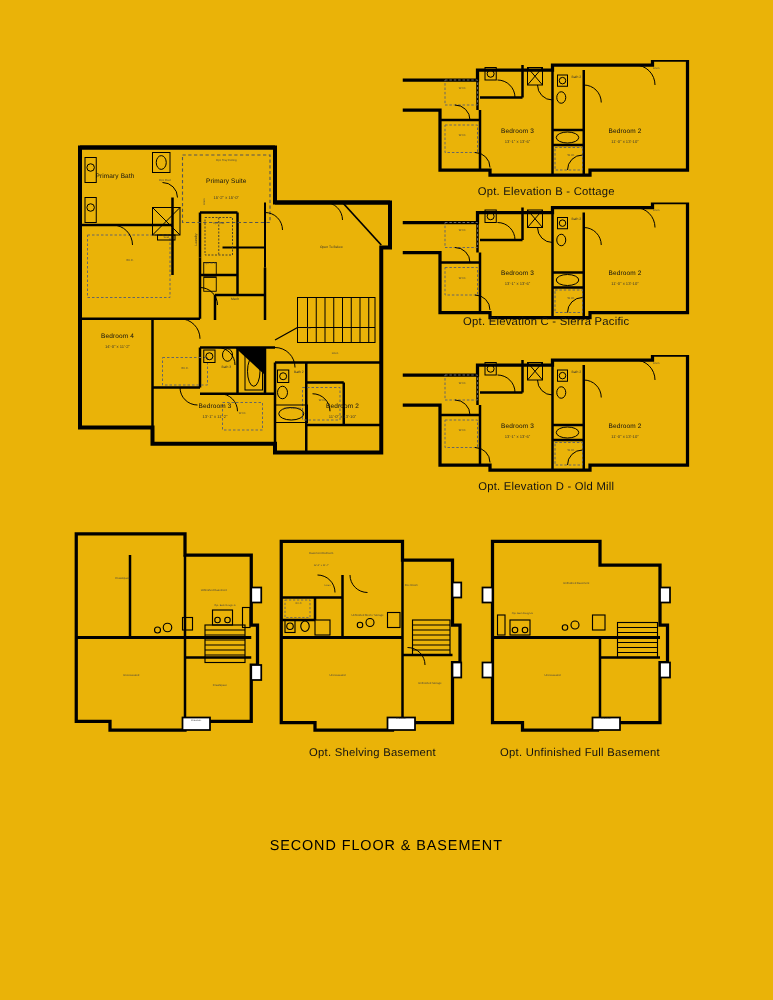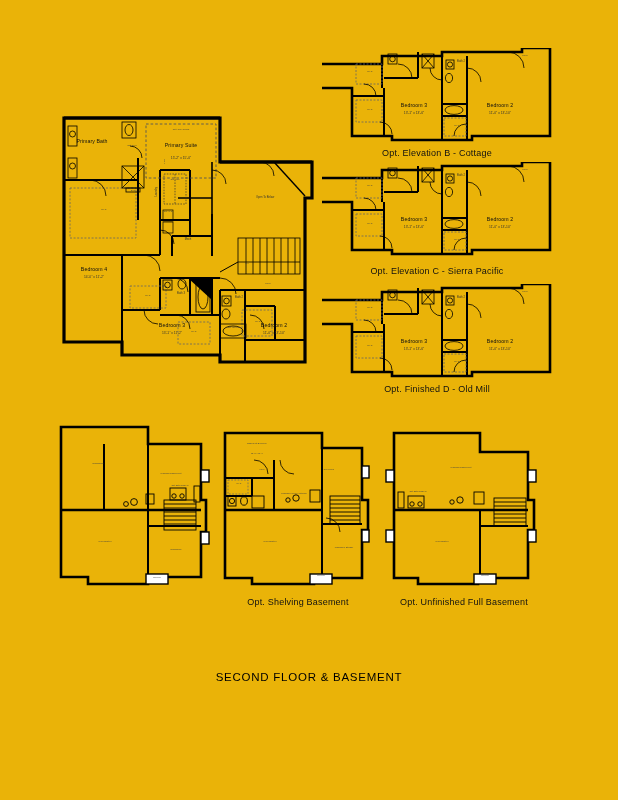--- a/index.html
+++ b/index.html
@@ -325,21 +325,21 @@
     <div class="lbl lbl-dim" style="left:66px; top:63px; width:52px;">13'-1" x 13'-6"</div>
     <div class="lbl lbl-room" style="left:152px; top:54px; width:52px;">Bedroom 2</div>
     <div class="lbl lbl-dim" style="left:152px; top:63px; width:52px;">11'-0" x 13'-10"</div>
     <div class="lbl lbl-tiny" style="left:128px; top:12px; width:22px;">Bath 2</div>
     <div class="lbl lbl-micro" style="left:36px; top:22px; width:24px;">W.I.C.</div>
     <div class="lbl lbl-micro" style="left:36px; top:60px; width:24px;">W.I.C.</div>
     <div class="lbl lbl-micro" style="left:124px; top:76px; width:22px;">W.I.C.</div>
     <div class="lbl lbl-micro" style="left:192px; top:6px; width:22px;">Linen</div>
   </div>
 
-  <div class="lbl lbl-caption" style="left:322px; top:266px; width:230px;">Opt. Elevation C - Sierra Pacific</div>
+  <div class="lbl lbl-caption" style="left:322px; top:252px; width:230px;">Opt. Elevation C - Sierra Pacific</div>
 
   <div class="blk" style="left:322px; top:284px; width:230px; height:96px;">
     <svg class="overlay" style="width:230px;height:96px;" viewBox="0 0 230 96">
       <g stroke="#000" fill="none">
         <path d="M0,16 L60,16 L60,8 L120,8 L120,4 L200,4 L200,0 L228,0 L228,88 L150,88
                  L150,92 L70,92 L70,88 L30,88 L30,40 L0,40" stroke-width="2.6"></path>
         <path d="M60,16 L60,40" stroke-width="2"></path>
         <path d="M30,48 L62,48" stroke-width="2"></path>
         <path d="M62,40 L62,88" stroke-width="2"></path>
         <path d="M120,8 L120,92" stroke-width="2"></path>
@@ -380,21 +380,21 @@
     <div class="lbl lbl-dim" style="left:66px; top:63px; width:52px;">13'-1" x 13'-6"</div>
     <div class="lbl lbl-room" style="left:152px; top:54px; width:52px;">Bedroom 2</div>
     <div class="lbl lbl-dim" style="left:152px; top:63px; width:52px;">11'-0" x 13'-10"</div>
     <div class="lbl lbl-tiny" style="left:128px; top:12px; width:22px;">Bath 2</div>
     <div class="lbl lbl-micro" style="left:36px; top:22px; width:24px;">W.I.C.</div>
     <div class="lbl lbl-micro" style="left:36px; top:60px; width:24px;">W.I.C.</div>
     <div class="lbl lbl-micro" style="left:124px; top:76px; width:22px;">W.I.C.</div>
     <div class="lbl lbl-micro" style="left:192px; top:6px; width:22px;">Linen</div>
   </div>
 
-  <div class="lbl lbl-caption" style="left:322px; top:384px; width:230px;">Opt. Finished D - Old Mill</div>
+  <div class="lbl lbl-caption" style="left:322px; top:384px; width:230px;">Opt. Elevation D - Old Mill</div>
 
   <div class="blk" style="left:58px; top:422px; width:156px; height:166px;">
     <svg class="overlay" style="width:156px;height:166px;" viewBox="0 0 156 166">
       <g stroke="#000" fill="none">
         <path d="M3,5 L90,5 L90,22 L143,22 L143,78 L148,78 L148,110 L143,110 L143,155
                  L90,155 L90,162 L30,162 L30,155 L3,155 Z" stroke-width="2.6"></path>
         <path d="M3,88 L143,88" stroke-width="2.4"></path>
         <path d="M46,22 L46,88" stroke-width="2"></path>
         <path d="M90,22 L90,88" stroke-width="2"></path>
         <path d="M90,104 L143,104" stroke-width="2"></path>

